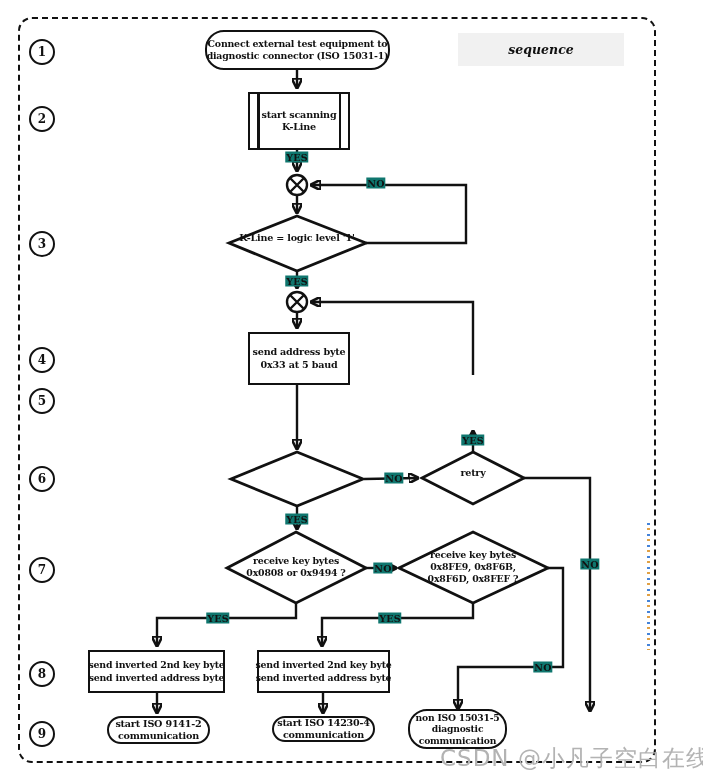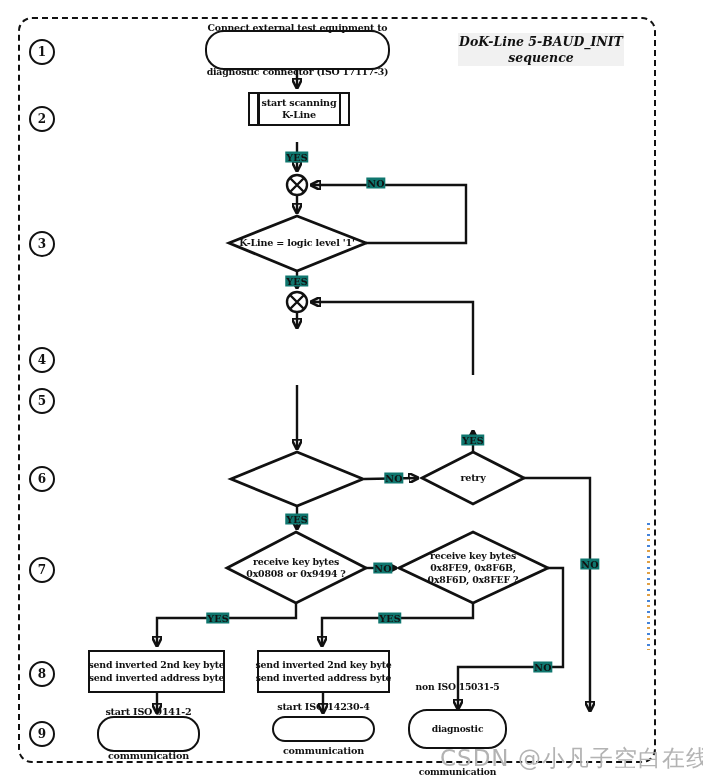--- a/index.html
+++ b/index.html
@@ -14,22 +14,22 @@
 
   .stepnum{position:absolute;width:22px;height:22px;border:2px solid #111;border-radius:50%;
            display:flex;align-items:center;justify-content:center;
            font-weight:bold;font-size:12px;background:#fff;}
 
   .node{position:absolute;display:flex;flex-direction:column;align-items:center;justify-content:center;
         text-align:center;font-weight:bold;font-size:9.6px;line-height:1.3;letter-spacing:-0.2px;
         background:#ffffff;box-sizing:border-box;}
   .node span{display:block;white-space:nowrap;}
   .rect{border:2.5px solid #111;}
-  .term{border:2.5px solid #111;border-radius:19px;gap:31px;}
-  .dtext{position:absolute;display:flex;flex-direction:column;align-items:center;justify-content:center;
+  .term{border:2.5px solid #111;border-radius:19px;}
+  .dtext{position:absolute;display:flex;flex-direction:column;align-items:center;justify-content:flex-start;
          text-align:center;font-weight:bold;font-size:9.6px;line-height:1.25;letter-spacing:-0.2px;}
   .dtext span{display:block;white-space:nowrap;}
 
   .predef-bar{position:absolute;top:0;bottom:0;width:2.5px;background:#111;}
 
   .lbl{position:absolute;transform:translate(-50%,-50%);font-weight:bold;font-size:9.5px;
        letter-spacing:0.2px;background:#0f766e;padding:0 1px;white-space:nowrap;}
 
   #titlebox{position:absolute;left:458px;top:33px;width:166px;height:33px;background:#f1f1f1;
             display:flex;flex-direction:column;align-items:center;justify-content:center;
@@ -114,30 +114,29 @@
       <span>7</span>
     </div>
   <div class="stepnum" style="left:29px;top:661px">
       <span>8</span>
     </div>
   <div class="stepnum" style="left:29px;top:721px">
       <span>9</span>
     </div>
 
   <div id="titlebox">
-    <span>DoK-Line 5-BAUD_INIT</span>
     <span>sequence</span>
   </div>
 
   <div class="node term" style="left:205px;top:30px;width:185px;height:40px;font-size:9.4px">
     <span>Connect external test equipment to</span>
-    <span>diagnostic connector (ISO 17117-3)</span>
-  </div>
-
-  <div class="node rect" style="left:248px;top:92px;width:102px;height:34px">
+    <span>diagnostic connector (ISO 15031-1)</span>
+  </div>
+
+  <div class="node rect" style="left:248px;top:92px;width:102px;height:58px">
     <div class="predef-bar" style="left:7px"></div>
     <div class="predef-bar" style="right:7px"></div>
     <span>start scanning</span>
     <span>K-Line</span>
   </div>
 
   <div class="dtext" style="left:237px;top:232px;width:120px;height:22px">
     <span>K-Line = logic level '1'</span>
   </div>
   <div class="dtext" style="left:433px;top:467px;width:80px;height:22px">
@@ -146,32 +145,36 @@
   <div class="dtext" style="left:236px;top:555px;width:120px;height:26px;font-size:9.4px">
     <span>receive key bytes</span>
     <span>0x0808 or 0x9494 ?</span>
   </div>
   <div class="dtext" style="left:413px;top:549px;width:120px;height:38px;font-size:9.4px">
     <span>receive key bytes</span>
     <span>0x8FE9, 0x8F6B,</span>
     <span>0x8F6D, 0x8FEF ?</span>
   </div>
 
+  <div class="node rect" style="left:248px;top:332px;width:102px;height:53px">
+    <span>send address byte</span>
+    <span>0x33 at 5 baud</span>
+  </div>
 
 
   <div class="node rect" style="left:88px;top:650px;width:137px;height:43px;font-size:9.4px">
     <span>send inverted 2nd key byte</span>
     <span>send inverted address byte</span>
   </div>
   <div class="node rect" style="left:257px;top:650px;width:133px;height:43px;font-size:9.4px">
     <span>send inverted 2nd key byte</span>
     <span>send inverted address byte</span>
   </div>
 
-  <div class="node term" style="left:97px;top:716px;width:103px;height:36px;border-radius:17px">
+  <div class="node term" style="left:107px;top:716px;width:103px;height:28px;border-radius:17px">
     <span>start ISO 9141-2</span>
     <span>communication</span>
   </div>
   <div class="node term" style="left:272px;top:716px;width:103px;height:26px;border-radius:17px">
     <span>start ISO 14230-4</span>
     <span>communication</span>
   </div>
   <div class="node term" style="left:408px;top:709px;width:99px;height:40px;border-radius:19px;font-size:9.2px;line-height:1.2">
     <span>non ISO 15031-5</span>
     <span>diagnostic</span>

